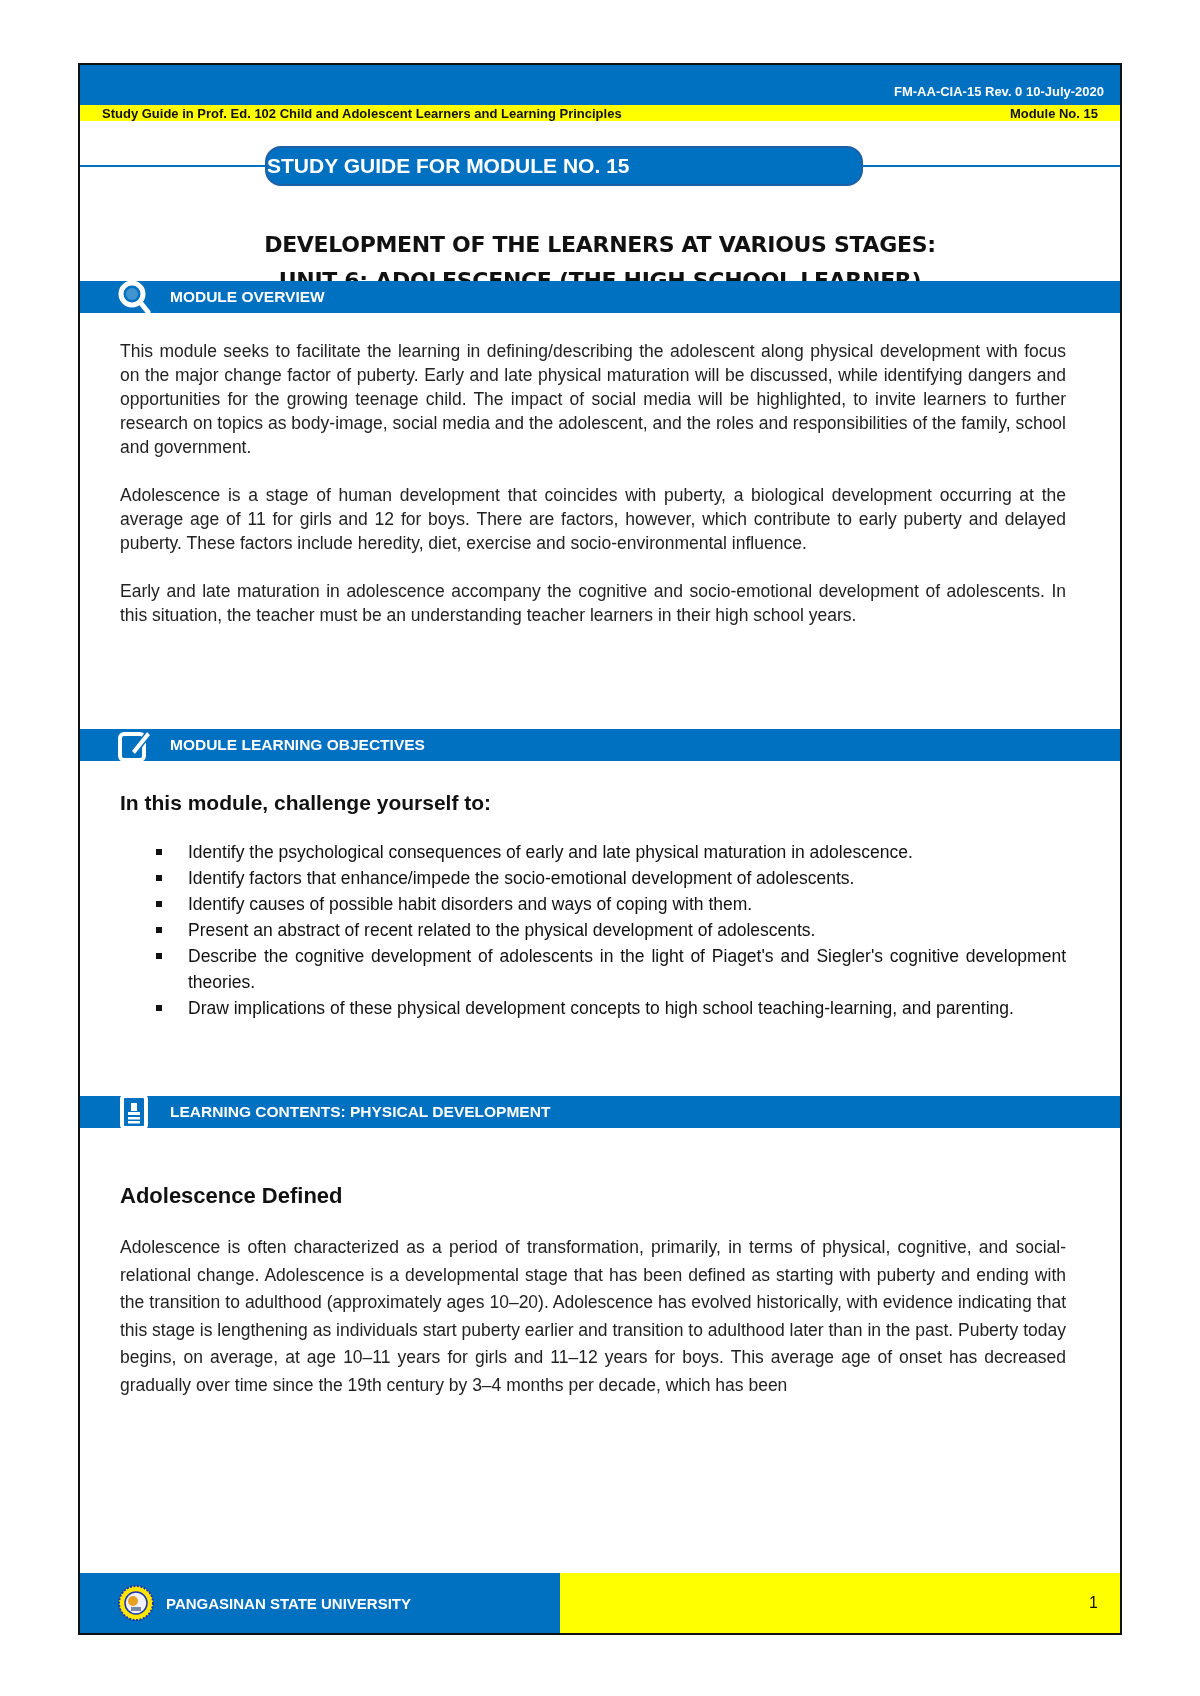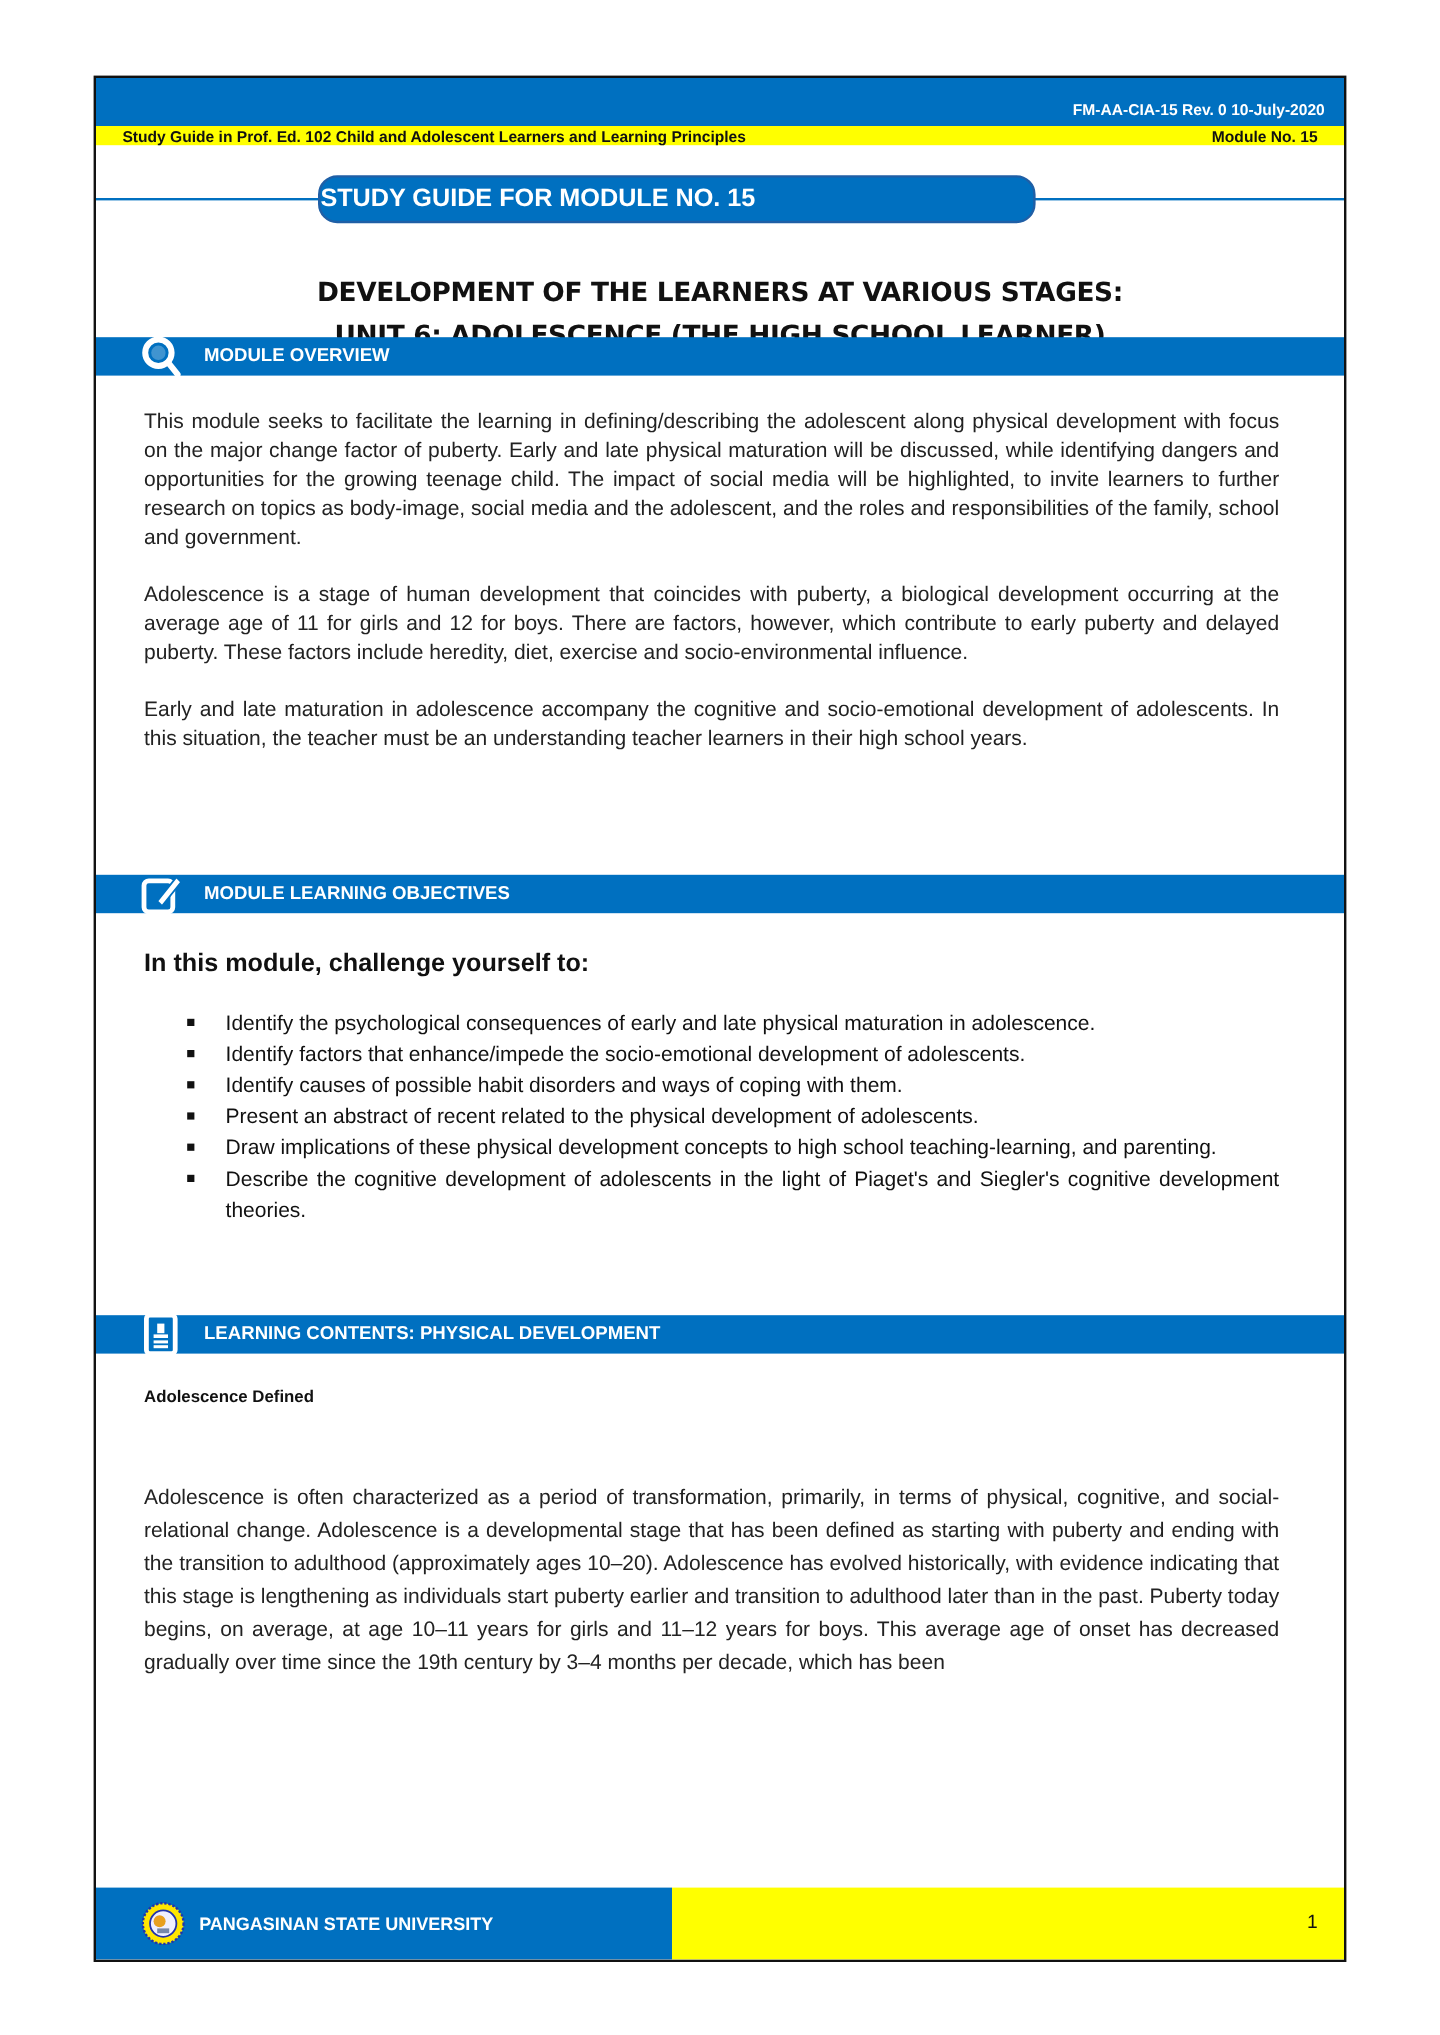--- a/index.html
+++ b/index.html
@@ -34,21 +34,21 @@
     }
     .sec-bar .ico { width: 36px; height: 36px; margin-left: 36px; margin-right: 18px; display: flex; align-items: center; justify-content: center; }
     .body-text {
       position: absolute; left: 40px; width: 946px; font-size: 17.5px; line-height: 24px; text-align: justify; color: #222;
     }
     .body-text p { margin: 0 0 24px 0; }
     .objectives-intro { position: absolute; left: 40px; top: 726px; font-weight: bold; font-size: 21px; }
     ul.obj { position: absolute; left: 40px; top: 774px; width: 946px; margin: 0; padding: 0; list-style: none; font-size: 17.5px; line-height: 26px; }
     ul.obj li { position: relative; padding-left: 68px; text-align: justify; }
     ul.obj li::before { content: ""; position: absolute; left: 36px; top: 10px; width: 6px; height: 6px; background: #111; }
-    .subhead { position: absolute; left: 40px; top: 1090px; font-weight: bold; font-size: 14px; }
+    .subhead { position: absolute; left: 40px; top: 1118px; font-weight: bold; font-size: 22px; }
     .footer { position: absolute; left: 0; right: 0; bottom: 0; height: 60px; display: flex; }
     .footer-blue { width: 480px; background: #0070c0; display: flex; align-items: center; color: #fff; font-weight: bold; font-size: 15px; }
     .footer-yellow { flex: 1; background: #ffff00; display: flex; align-items: center; justify-content: flex-end; padding-right: 22px; font-size: 16px; }
     .logo { width: 36px; height: 36px; margin-left: 38px; margin-right: 12px; }
   </style>
 </head>
 <body>
 
 <div class="page">
 
@@ -94,22 +94,22 @@
       </svg>
     </span>
     <span>MODULE LEARNING OBJECTIVES</span>
   </div>
   <div class="objectives-intro">In this module, challenge yourself to:</div>
   <ul class="obj">
     <li>Identify the psychological consequences of early and late physical maturation in adolescence.</li>
     <li>Identify factors that enhance/impede the socio-emotional development of adolescents.</li>
     <li>Identify causes of possible habit disorders and ways of coping with them.</li>
     <li>Present an abstract of recent related to the physical development of adolescents.</li>
+    <li>Describe the cognitive development of adolescents in the light of Piaget's and Siegler's cognitive development theories.</li>
     <li>Draw implications of these physical development concepts to high school teaching-learning, and parenting.</li>
-    <li>Describe the cognitive development of adolescents in the light of Piaget's and Siegler's cognitive development theories.</li>
   </ul>
 
   <div class="sec-bar" style="top:1031px;">
     <span class="ico">
       <svg width="34" height="36" viewBox="0 0 34 36">
         <rect x="5" y="2" width="24" height="32" rx="3" fill="none" stroke="#fff" stroke-width="4"></rect>
         <rect x="14" y="9" width="6" height="8" fill="#fff"></rect>
         <rect x="11" y="18" width="12" height="3" fill="#fff"></rect>
         <rect x="11" y="23" width="12" height="2.5" fill="#fff"></rect>
         <rect x="11" y="27" width="12" height="2.5" fill="#fff"></rect>

